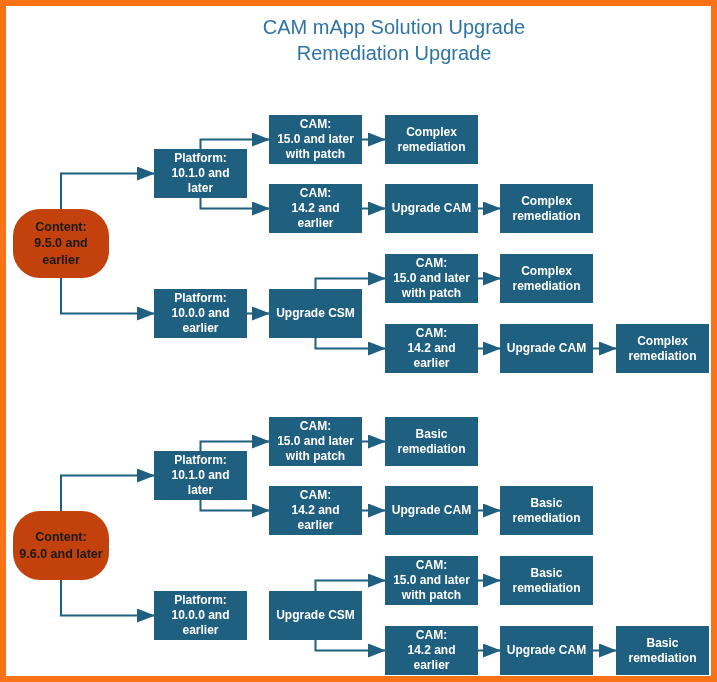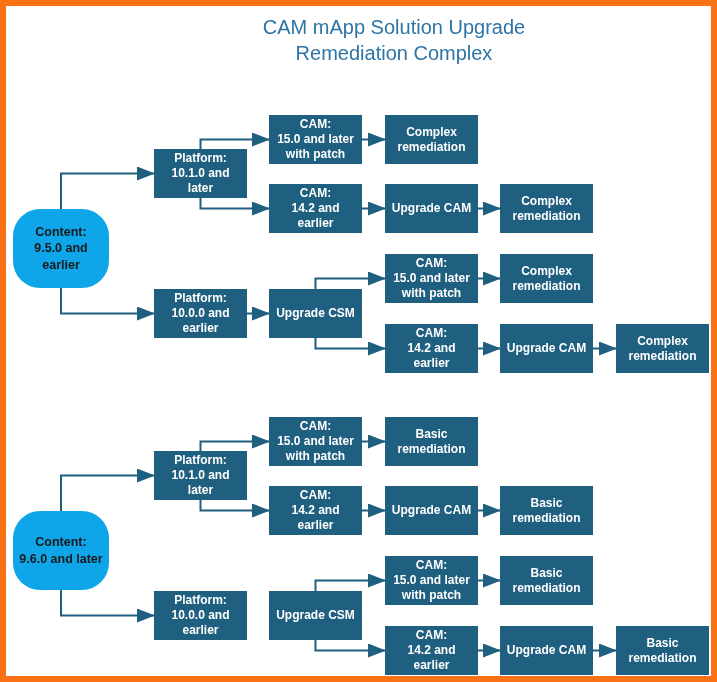--- a/index.html
+++ b/index.html
@@ -38,37 +38,37 @@
     width: 93px;
     height: 49px;
     background: #1F5F7F;
     color: #ffffff;
     font-size: 12px;
     font-weight: 700;
     line-height: 1.25;
   }
   .capsule {
     width: 96px;
-    height: 79px;
-    background: #0ea5e9;
+    height: 69px;
+    background: #c2410c;
     color: #1a1a1a;
     font-size: 12.5px;
     font-weight: 700;
     line-height: 1.3;
     border-radius: 27px;
   }
 </style>
 </head>
 <body>
 
 <div class="canvas">
 
   <div class="title">
     <div>CAM mApp Solution Upgrade</div>
-    <div>Remediation Complex</div>
+    <div>Remediation Upgrade</div>
   </div>
 
   <svg class="edges" width="713" height="678">
     <defs>
       <marker id="ah" markerUnits="userSpaceOnUse" markerWidth="18" markerHeight="14" refX="17" refY="7" orient="auto">
         <path d="M0,0 L18,7 L0,14 Z" fill="#1F5F7F"></path>
       </marker>
     </defs>
 
     <path class="edge" marker-end="url(#ah)" d="M55 203 V167.5 H148"></path>

